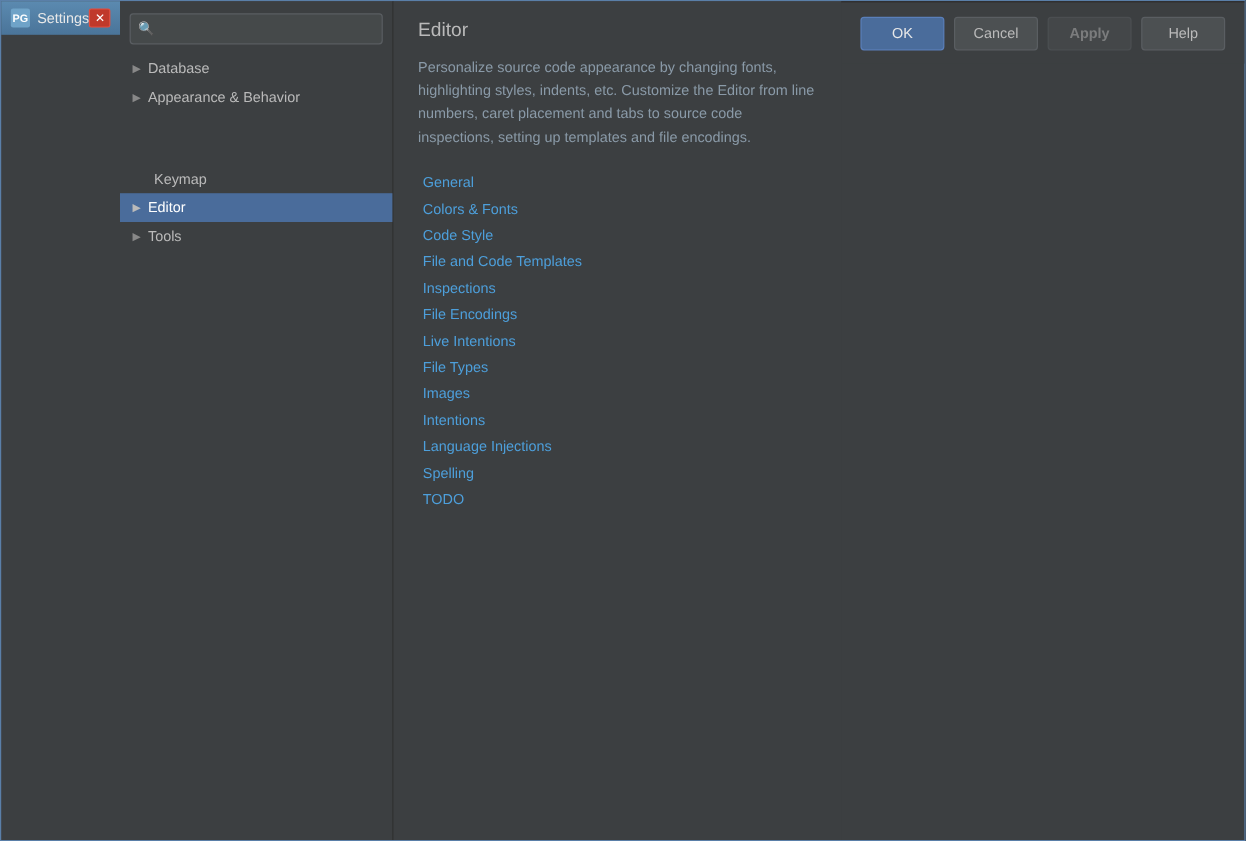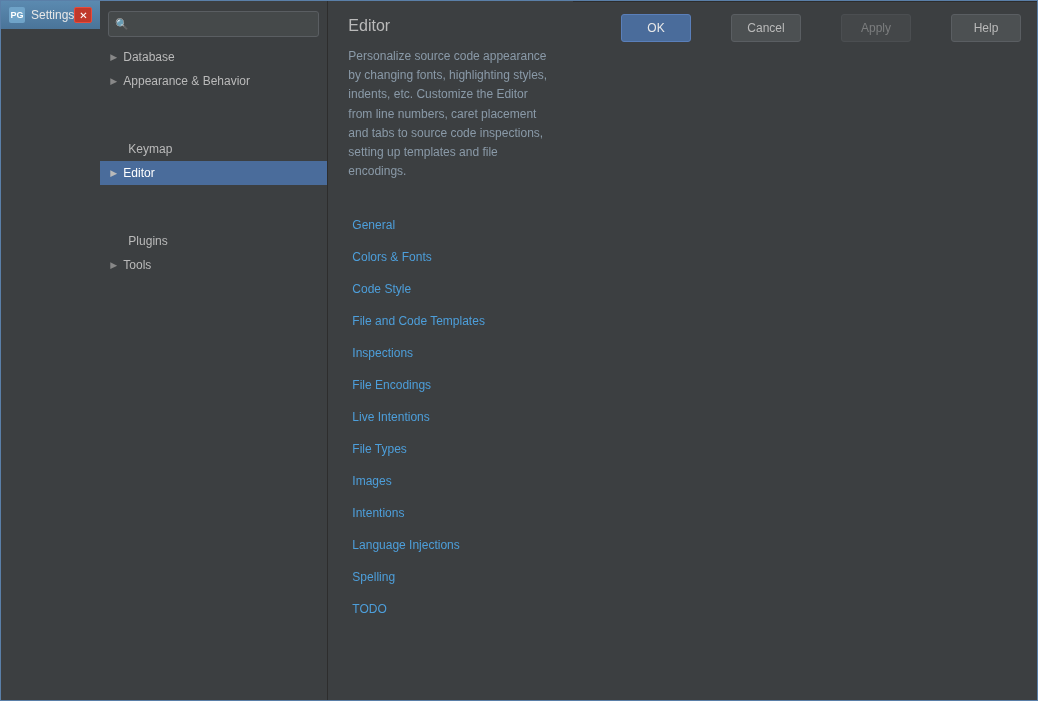--- a/index.html
+++ b/index.html
@@ -139,22 +139,21 @@
     }
     .panel-description {
       color: #8a9aa8;
       font-size: 12px;
       line-height: 1.6;
       margin-bottom: 18px;
     }
     .link-list {
       display: flex;
       flex-direction: column;
-      gap: 12px;
-      margin-top: 16px;
+      gap: 2px;
     }
     .link-item {
       color: #4d9fdb;
       font-size: 12px;
       padding: 3px 4px;
       cursor: pointer;
       text-decoration: none;
       display: inline-block;
     }
     .footer {
@@ -174,30 +173,30 @@
       padding: 0 14px;
       border-radius: 3px;
       font-size: 12px;
       cursor: pointer;
       border: 1px solid #5a5e62;
       background: #4c5052;
       color: #bababa;
       display: flex;
       align-items: center;
       justify-content: center;
-      margin-left: 32px;
     }
     .btn.primary {
       background: #4a6c9b;
       border-color: #5a7fba;
       color: #e8e8e8;
     }
     .btn.disabled {
       opacity: 0.5;
       cursor: default;
+      font-weight: bold;
     }
   </style>
 </head>
 <body>
 
 <div class="window">
 
   <div class="title-bar">
     <div class="title-bar-icon">
       <span>PG</span>
@@ -228,23 +227,20 @@
 
       <div class="nav-item nav-indent">
         <span>Keymap</span>
       </div>
 
       <div class="nav-item selected">
         <span class="nav-arrow expanded">▶</span>
         <span>Editor</span>
       </div>
 
-      <div class="nav-item nav-indent">
-        <span>Plugins</span>
-      </div>
 
       <div class="nav-item">
         <span class="nav-arrow">▶</span>
         <span>Tools</span>
       </div>
     </div>
 
     <div class="main-panel">
       <div class="panel-title">Editor</div>
       <div class="panel-description">Personalize source code appearance by changing fonts, highlighting styles, indents, etc. Customize the Editor from line numbers, caret placement and tabs to source code inspections, setting up templates and file encodings.</div>

